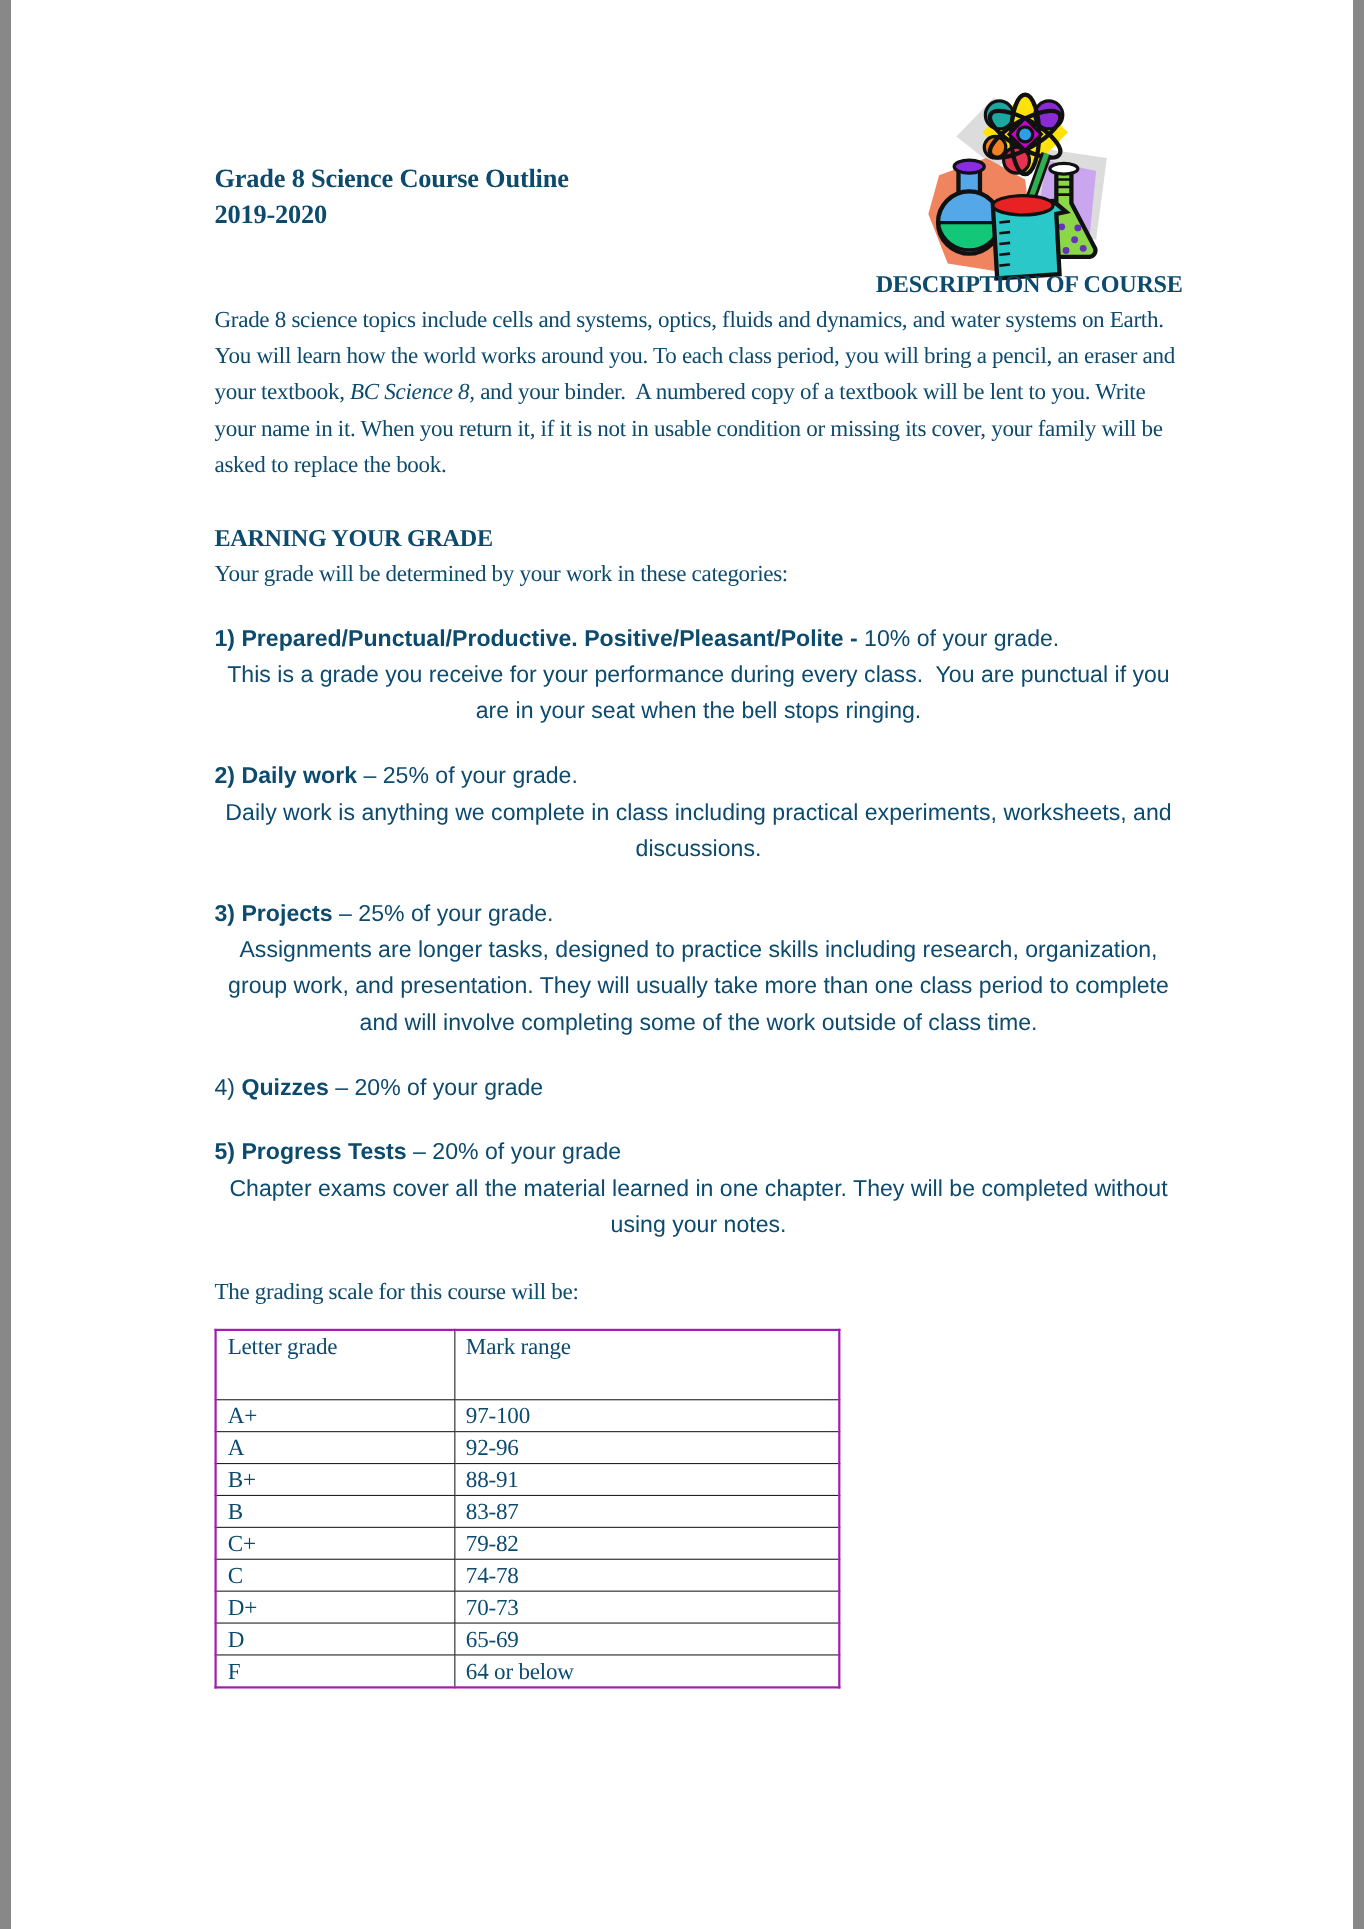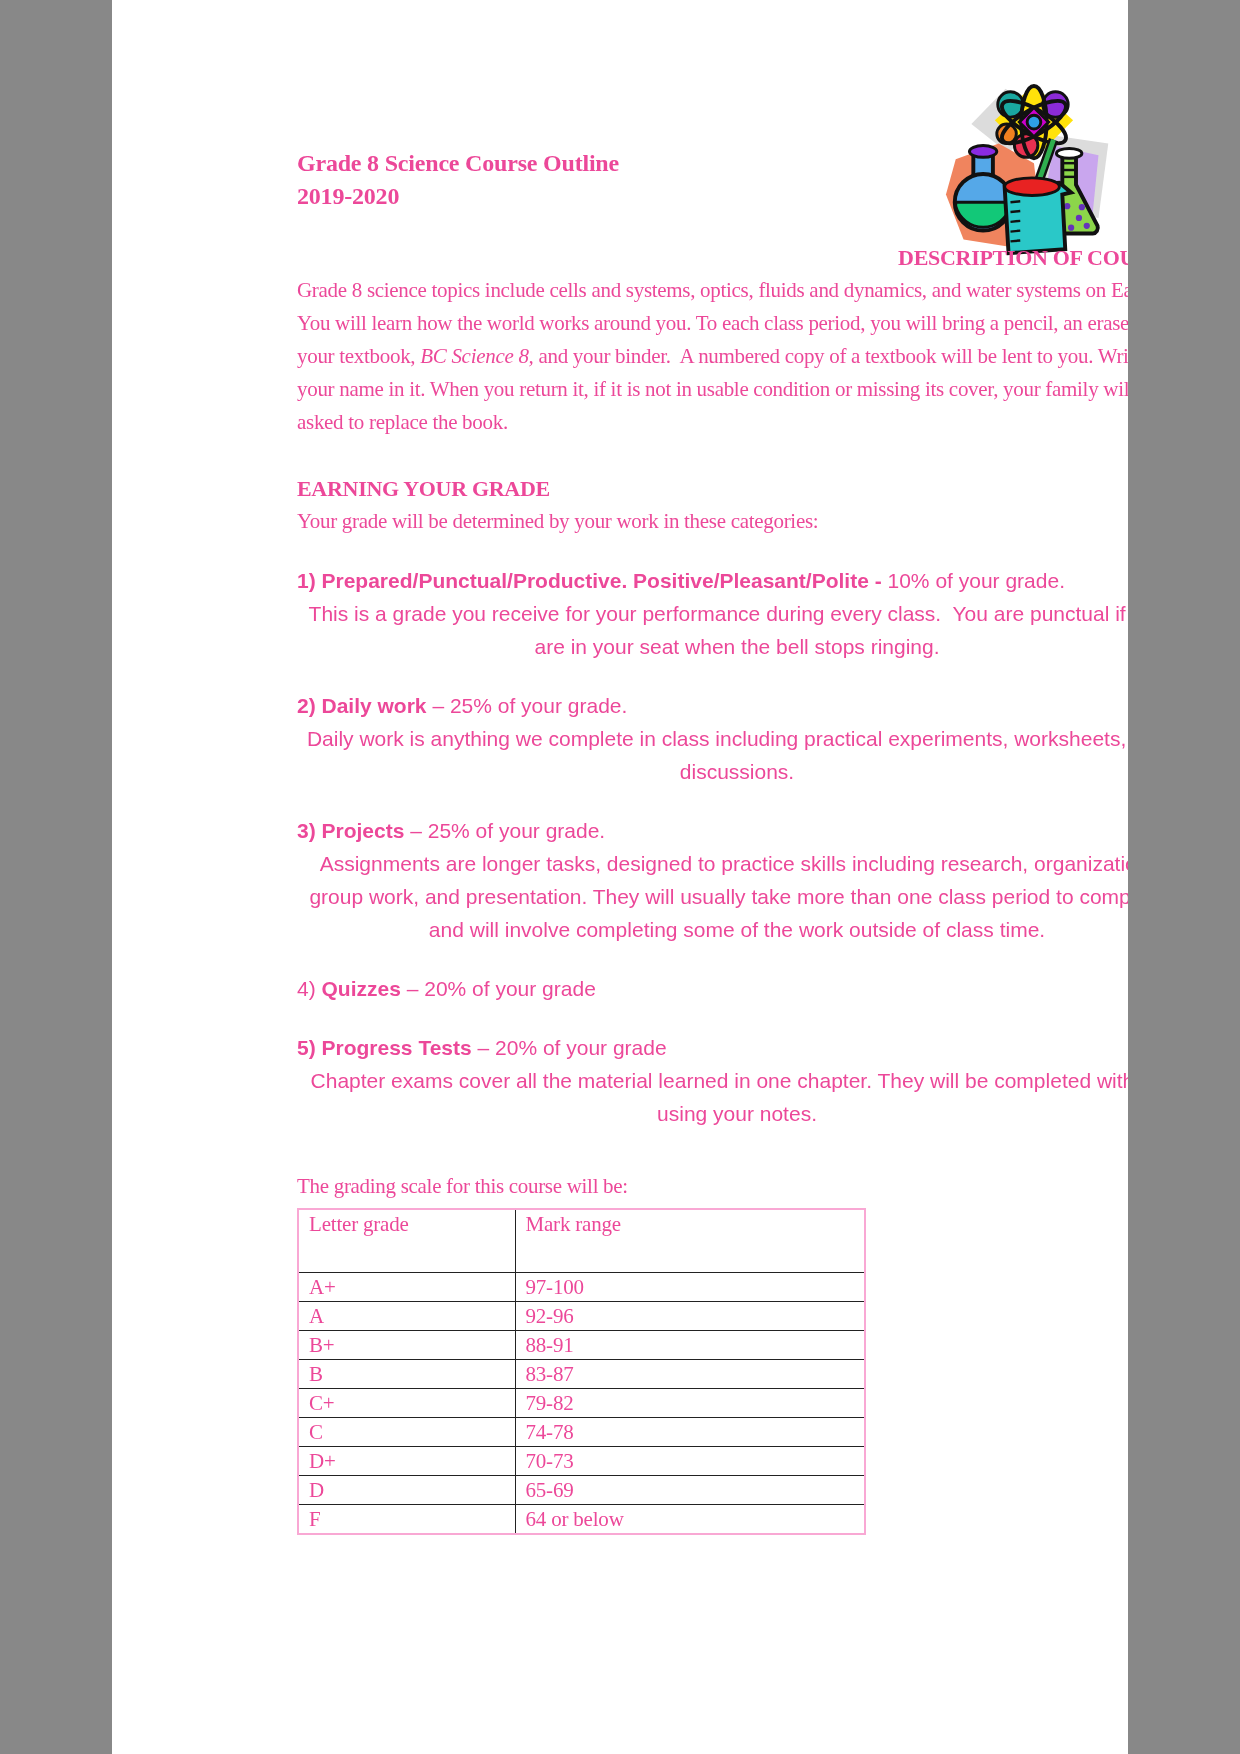--- a/index.html
+++ b/index.html
@@ -1,21 +1,21 @@
 <!DOCTYPE html>
 <html><head>
 <meta charset="utf-8">
 <style>
   html,body { margin:0; padding:0; background:#888; }
   .page {
     position:relative;
-    width:1016px; height:1754px;
+    width:1220px; height:1754px;
     margin:0 auto;
     background:#ffffff;
-    color:#ec4899;
+    color:#0c4a6e;
     font-family:"Liberation Serif", serif;
     overflow:hidden;
   }
   .content {
     position:absolute; left:185px; top:147px; width:880px;
   }
   .doc-title {
     font-weight:bold; font-size:24px; line-height:33px;
     letter-spacing:-0.2px;
   }
@@ -29,28 +29,28 @@
     font-size:21px; line-height:33px; letter-spacing:-0.3px;
     white-space:pre-wrap; margin:0;
   }
   .sans { font-family:"Liberation Sans", sans-serif; }
   .grade-item { font-size:21px; line-height:33px; margin-top:26px; }
   .grade-item.first { }
   .item-head .bold { font-weight:bold; }
   .item-body { white-space:pre-wrap;text-align:center; }
   .grading-intro {
     font-size:21px; line-height:30px; letter-spacing:-0.3px;
-    margin:41px 0 0 0; white-space:pre-wrap;
+    margin:29px 0 0 0; white-space:pre-wrap;
   }
   table.grading {
     border-collapse:collapse;
     width:567px;
-    margin-top:7px;
+    margin-top:19px;
     table-layout:fixed;
-    border:2px solid #f9a8d4;
+    border:2px solid #a21caf;
   }
   table.grading th, table.grading td {
     border:1.5px solid #222;
     font-weight:normal;
     text-align:left;
     vertical-align:top;
     font-size:21px;
     padding:2px 0 0 10px;
     letter-spacing:-0.2px;
   }

